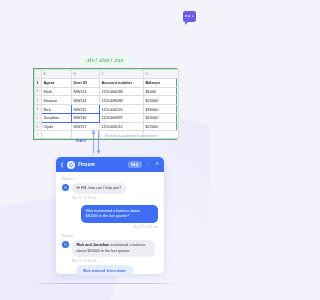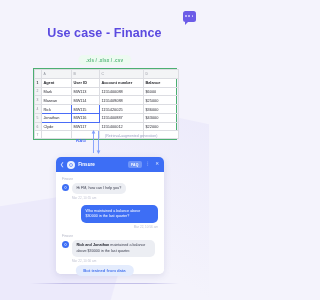--- a/index.html
+++ b/index.html
@@ -348,21 +348,20 @@
   <div class="corner-icon">
     <div class="bubble"></div>
     <div class="dots">
         <i></i>
         <i></i>
         <i></i>
       </div>
     <div class="tail"></div>
   </div>
 
-  <div class="title">Use case - Finance</div>
 
   <div class="filetypes">.xls / .xlsx / .csv</div>
 
   <div class="sheet">
     <table class="grid">
       <colgroup>
         <col class="c-idx">
           <col class="c-a">
           <col class="c-b">
           <col class="c-c">

